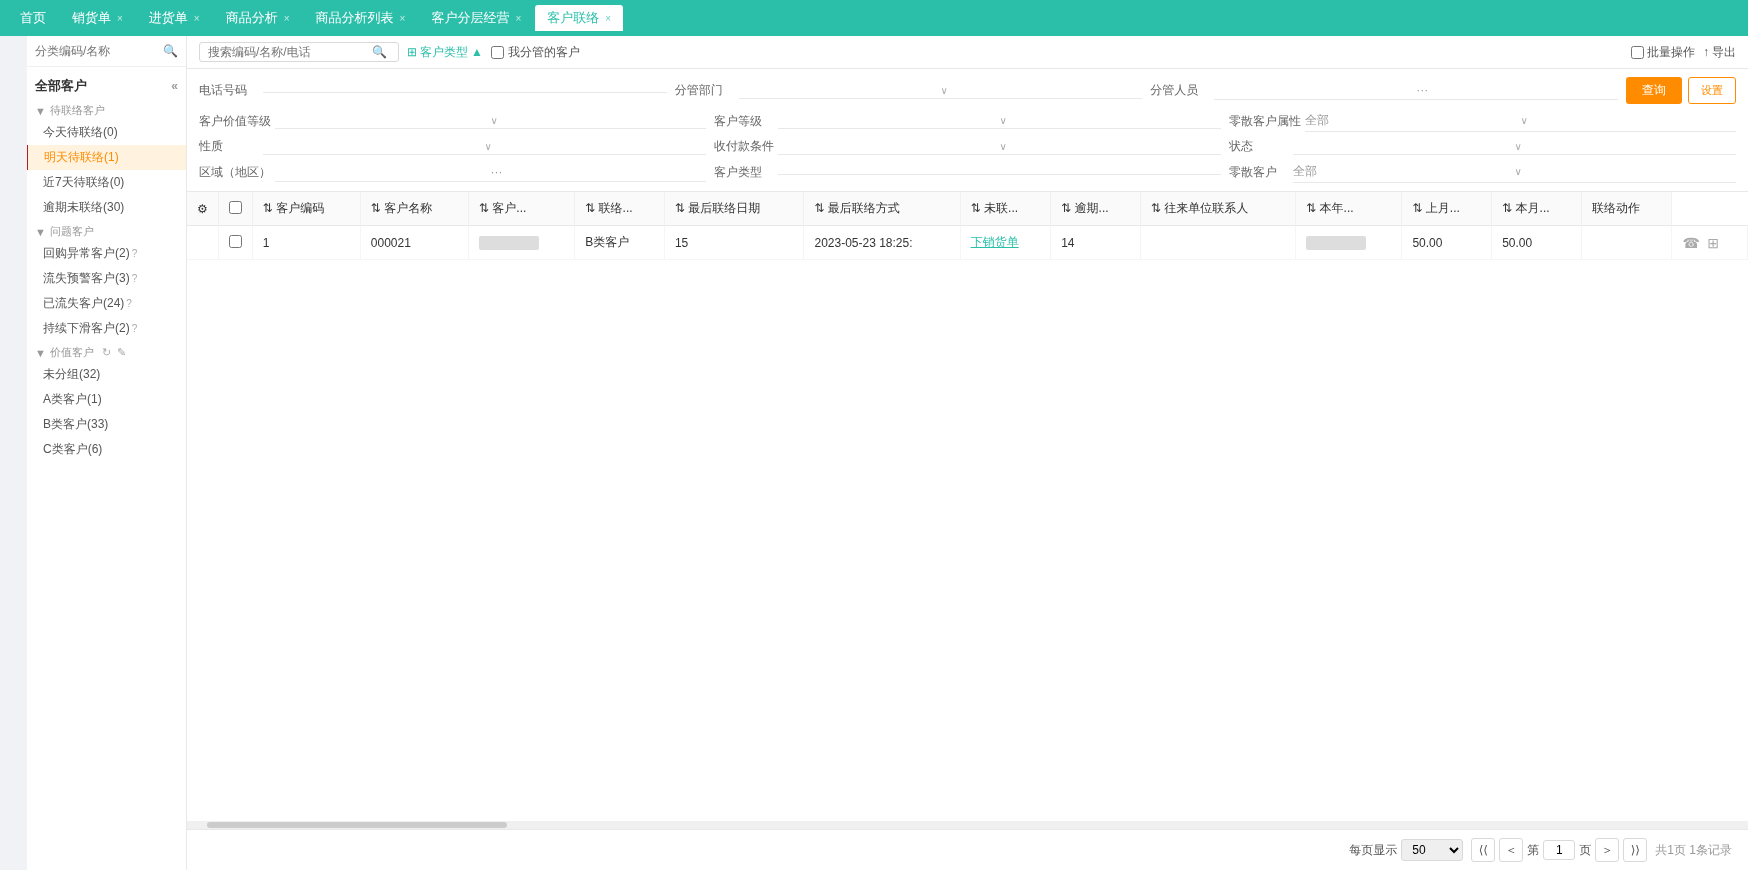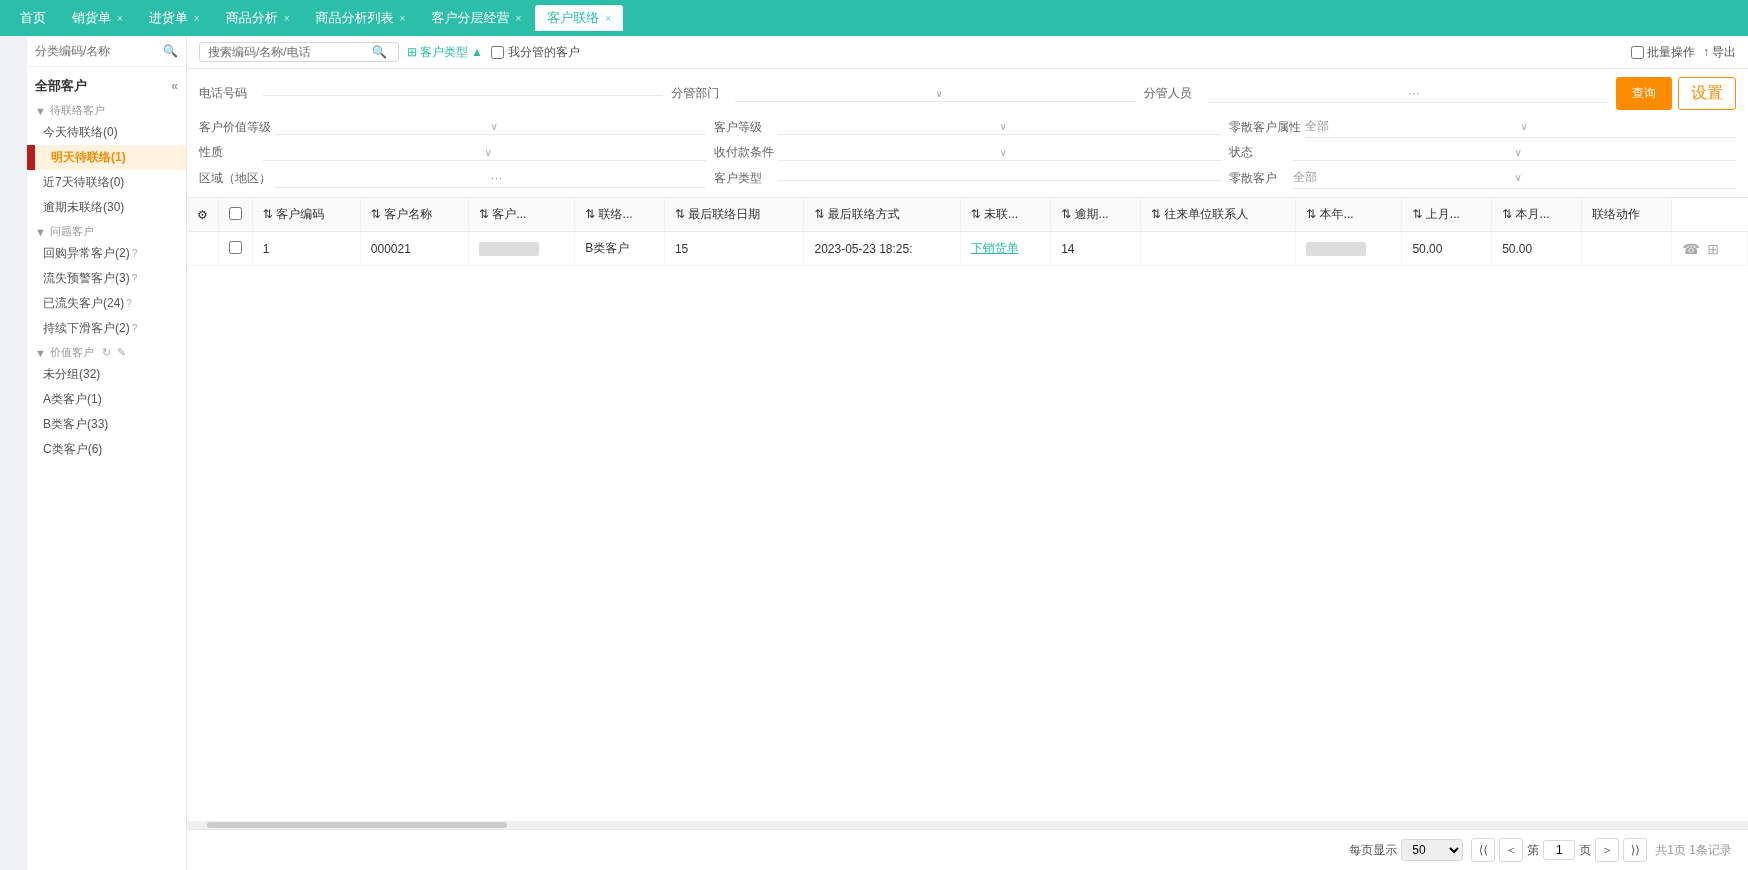--- a/index.html
+++ b/index.html
@@ -80,21 +80,21 @@
     }
     .sidebar-item {
       padding: 4px 8px 4px 16px;
       cursor: pointer;
       color: #555;
       font-size: 12px;
       display: flex;
       align-items: center;
       gap: 2px;
     }
-    .sidebar-item.active { background: #fff3e0; color: #ff8c00; font-weight: 700; border-left: 8px solid #b91c1c; }
+    .sidebar-item.active { background: #fff3e0; color: #ff8c00; font-weight: 400; border-left: 1px solid #b91c1c; }
     .sidebar-item .question-icon { color: #aaa; font-size: 10px; }
 
     
     .content-area {
       flex: 1;
       display: flex;
       flex-direction: column;
       overflow: hidden;
       background: #f0f2f5;
     }
@@ -209,21 +209,21 @@
       cursor: pointer;
       font-size: 12px;
     }
     .btn-settings {
       background: #fff;
       color: #ff8c00;
       border: 1px solid #ff8c00;
       padding: 5px 12px;
       border-radius: 3px;
       cursor: pointer;
-      font-size: 16px;
+      font-size: 11px;
     }
     .dots { color: #aaa; font-size: 14px; }
 
     
     .table-area {
       flex: 1;
       background: #fff;
       margin: 0;
       overflow: auto;
     }

